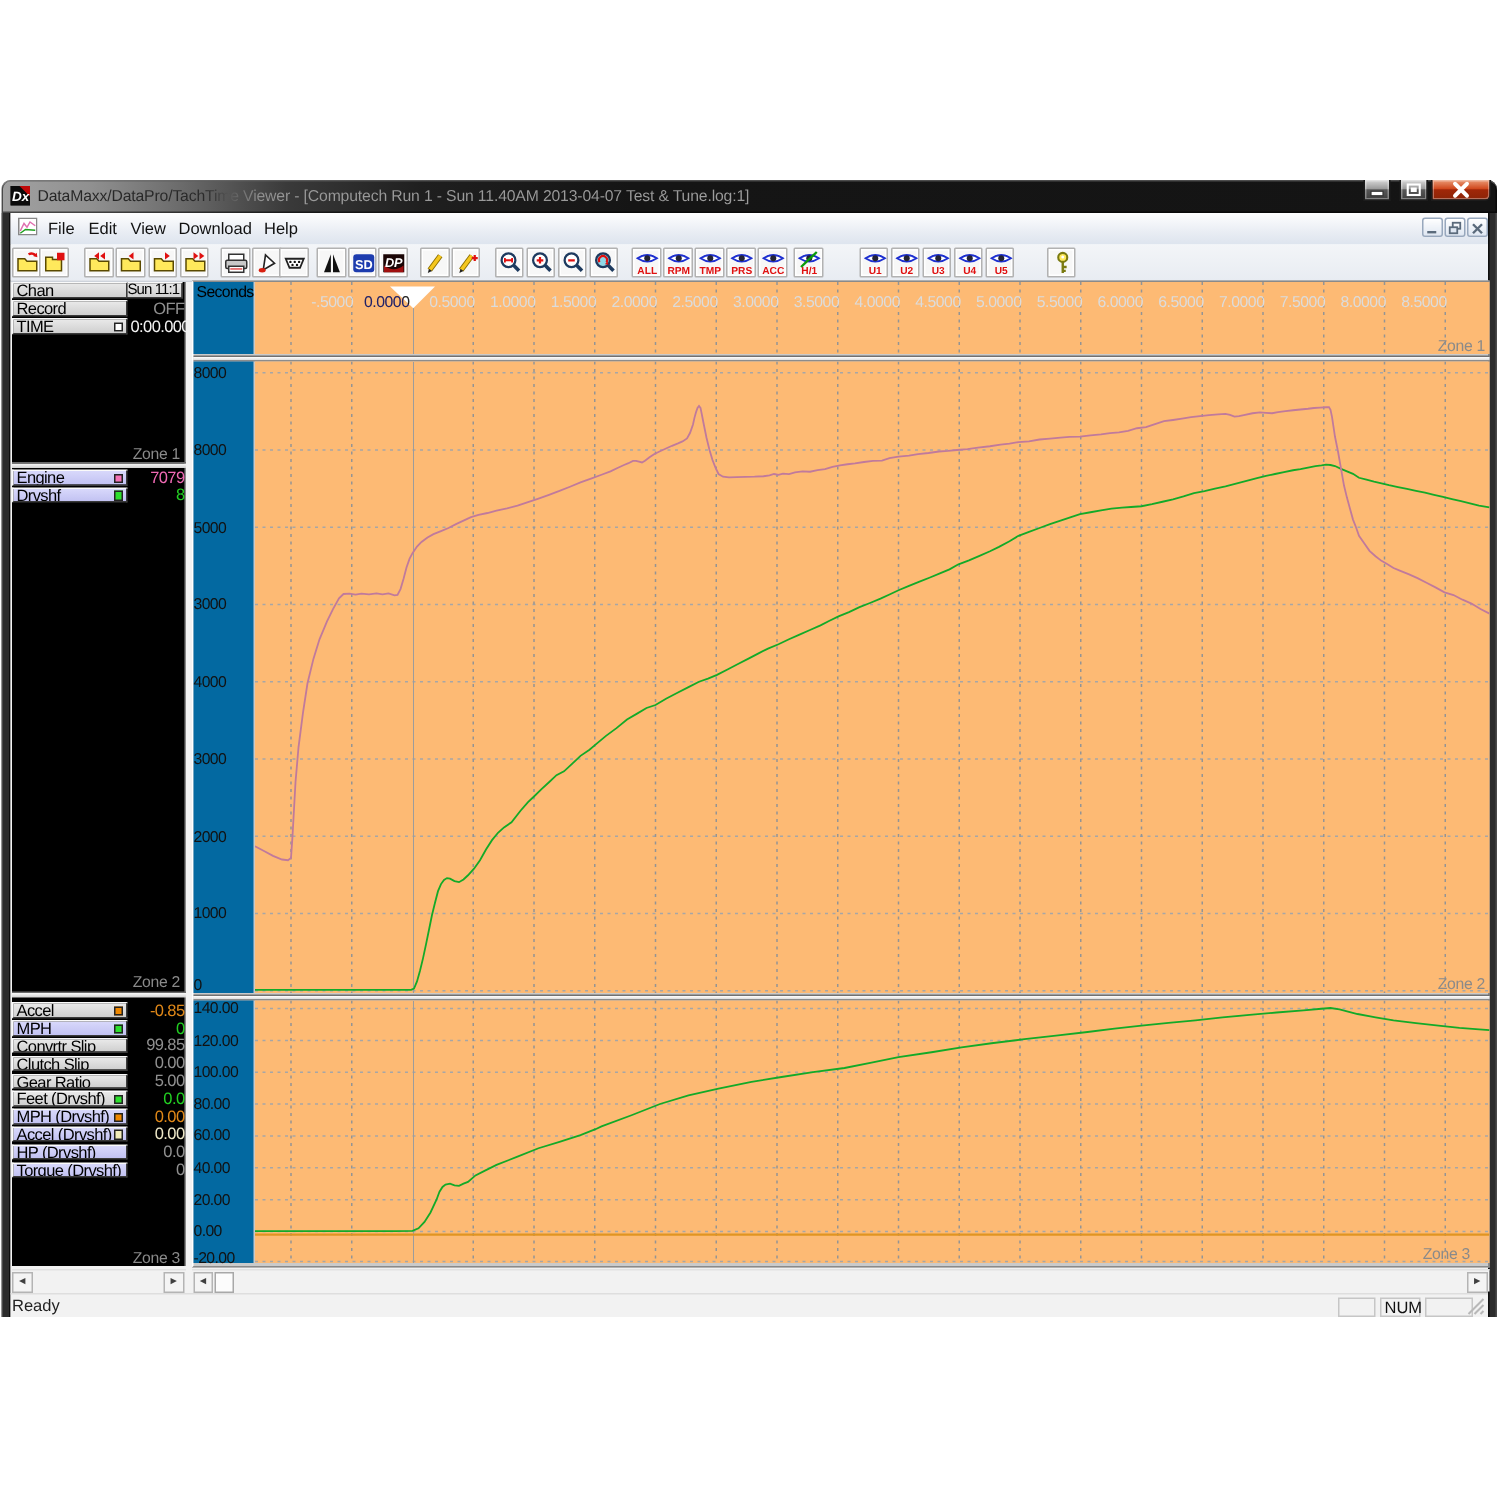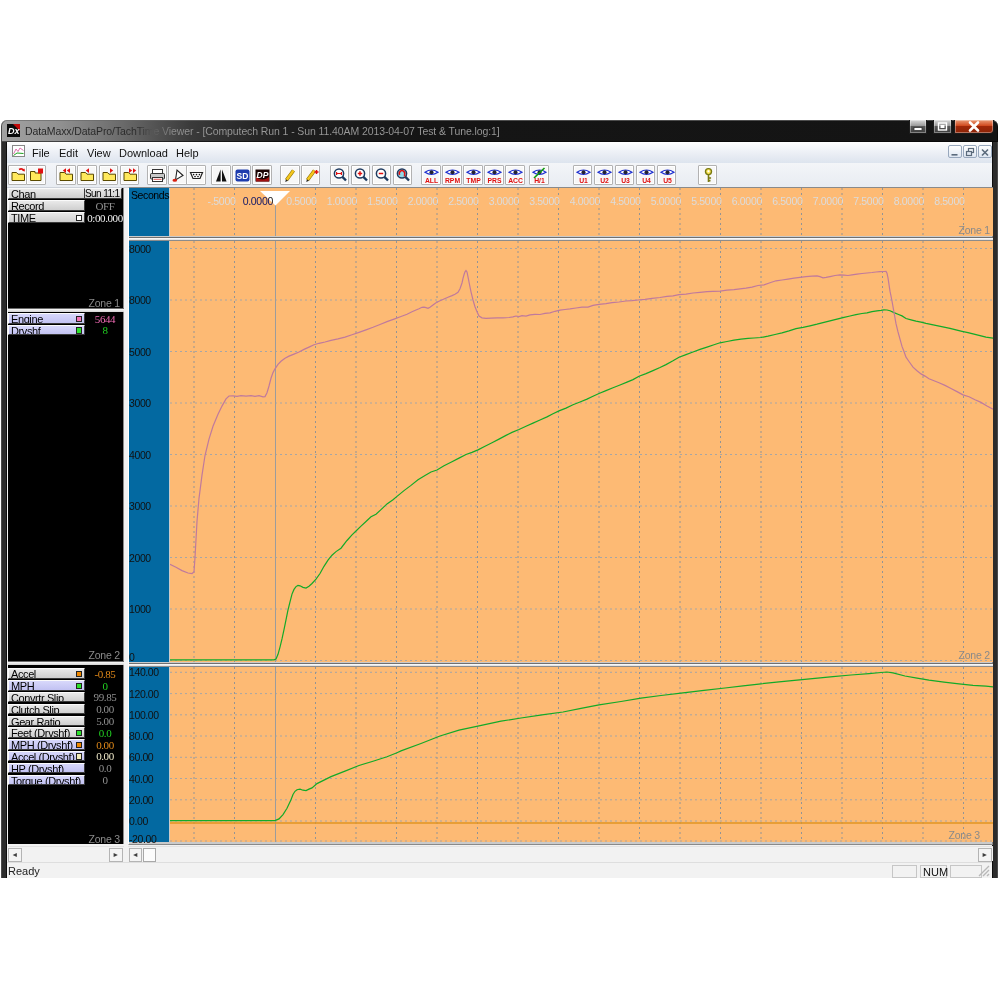--- a/index.html
+++ b/index.html
@@ -31,22 +31,22 @@
 #lpanel { left:8px; top:188px; width:116px; height:656px; background:#000;
   border-right:1px solid #8a8a8a; }
 .psep { position:absolute; left:0; width:116px; height:3.5px;
   background:linear-gradient(#fafafa,#d0d0d0); border-top:1px solid #6a6a6a; }
 .prow { position:absolute; left:0; width:116px; height:10.5px; font-size:11px; line-height:10px; }
 .plab { position:absolute; left:0; top:0; width:77px; height:10.5px;
   background:linear-gradient(#e9e9e9,#cfcfcf); color:#000; padding-left:2px;
   border-top:1px solid #fafafa; border-left:1px solid #fafafa;
   border-bottom:1px solid #3a3a3a; border-right:1px solid #3a3a3a;
   letter-spacing:-0.4px; overflow:hidden; }
-.pval { position:absolute; right:1px; top:0.5px; width:36px; text-align:center;
-  letter-spacing:-0.4px;font-family:Liberation Serif, serif; }
+.pval { position:absolute; right:1px; top:0.5px; width:36px; text-align:right;
+  letter-spacing:-0.4px; }
 .pcell { position:absolute; left:77px; top:0; width:37px; height:10.5px; font-size:10px;
   background:linear-gradient(#e9e9e9,#cfcfcf); color:#000;
   border-top:1px solid #fafafa; border-bottom:1px solid #3a3a3a; border-right:1px solid #3a3a3a;
   letter-spacing:-0.6px; }
 .sq { position:absolute; right:2px; top:1.6px; width:6.5px; height:6.5px;
   border:1px solid #222; }
 .zlab { position:absolute; right:3px; font-size:10.5px; color:#8a8a8a; letter-spacing:-0.2px; }
 
 
 #cpanel { left:128px; top:187px; width:865px; height:658px; background:#cacaca;
@@ -367,21 +367,21 @@
     </div>
     <div class="prow" style="top:24.4px">
       <span class="plab">TIME<span class="sq" style="background:#fff"></span></span>
       <span class="pval" style="color:#f2f2f2">0:00.000</span>
     </div>
  <div class="zlab" style="top:109px">Zone 1</div>
  <div class="psep" style="top:120px"></div>
  <div style="position:absolute;top:124px;left:0;width:116px;height:349px">
       <div class="prow" style="top:1px">
         <span class="plab" style="background:linear-gradient(#d8d8fb,#c2c2f2)">Engine<span class="sq" style="background:#f472b6"></span></span>
-        <span class="pval" style="color:#f06ab4">5644</span>
+        <span class="pval" style="color:#f06ab4">7079</span>
       </div>
       <div class="prow" style="top:12.6px">
         <span class="plab" style="background:linear-gradient(#d8d8fb,#c2c2f2)">Drvshf<span class="sq" style="background:#2ce02c"></span></span>
         <span class="pval" style="color:#22cf22">8</span>
       </div>
     </div>
  <div class="zlab" style="top:461px">Zone 2</div>
  <div class="psep" style="top:473px"></div>
  <div style="position:absolute;top:477px;left:0;width:116px;height:157px">
       <div class="prow" style="top:3.3px">

